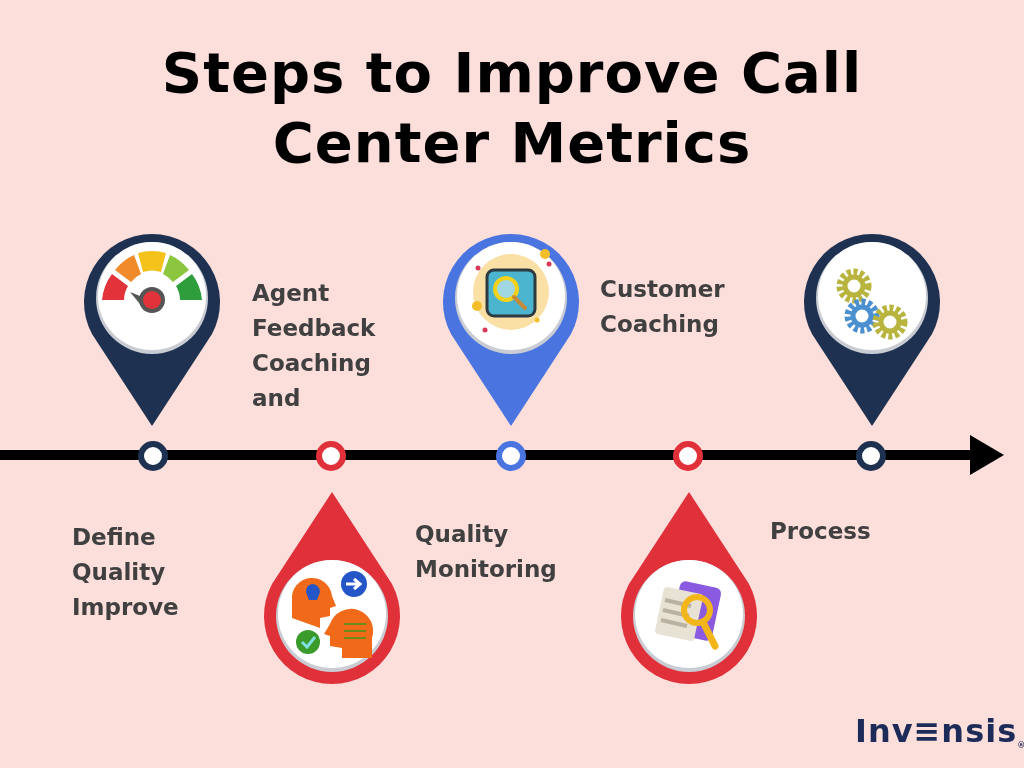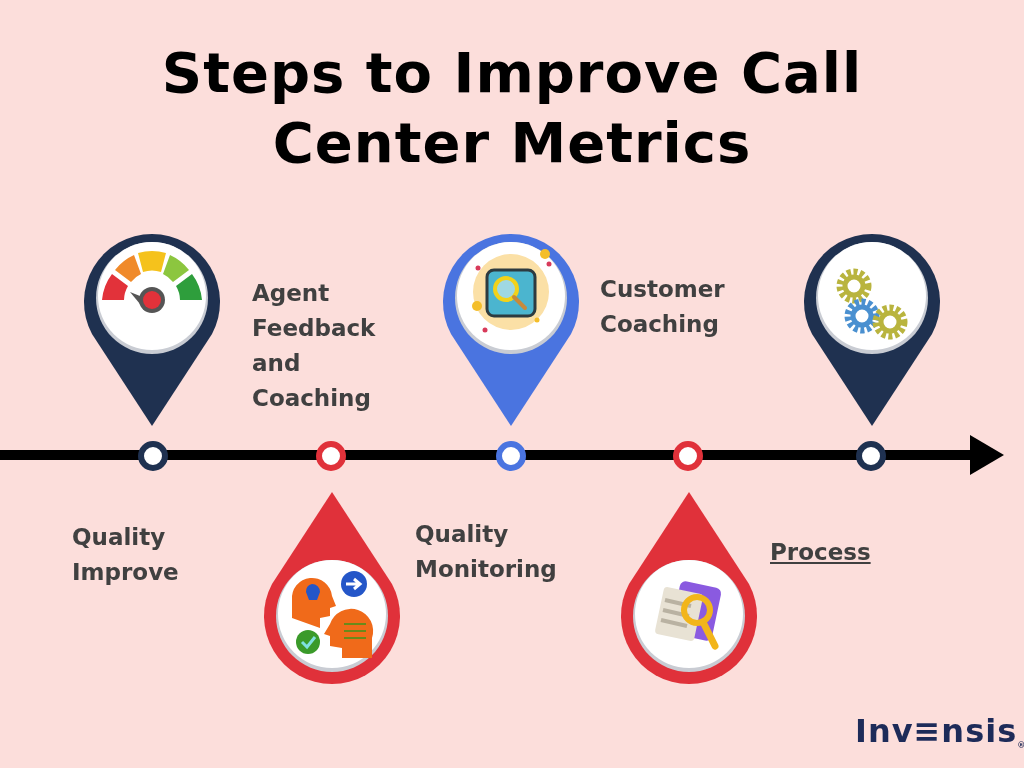--- a/index.html
+++ b/index.html
@@ -105,40 +105,41 @@
     <rect x="40" y="102" width="40" height="48" rx="4" fill="#e8e2d4" transform="rotate(12 60 126)"></rect>
     <line x1="46" y1="112" x2="72" y2="118" stroke="#b9b2a2" stroke-width="4"></line>
     <line x1="44" y1="122" x2="70" y2="128" stroke="#b9b2a2" stroke-width="4"></line>
     <line x1="42" y1="132" x2="68" y2="138" stroke="#b9b2a2" stroke-width="4"></line>
     <circle cx="78" cy="122" r="13" fill="none" stroke="#f2b51a" stroke-width="6"></circle>
     <line x1="84" y1="134" x2="96" y2="158" stroke="#f2b51a" stroke-width="7" stroke-linecap="round"></line>
   </g>
 </svg>
 
 <div class="label" style="left:72px;top:520px;width:160px;">
+  <div>Define</div>
   <div>Quality</div>
   <div>Improve</div>
 </div>
 
 <div class="label" style="left:252px;top:276px;width:160px;">
   <div>Agent</div>
   <div>Feedback</div>
+  <div>Coaching</div>
   <div>and</div>
-  <div>Coaching</div>
 </div>
 
 <div class="label" style="left:415px;top:517px;width:170px;">
   <div>Quality</div>
   <div>Monitoring</div>
 </div>
 
 <div class="label" style="left:600px;top:272px;width:170px;">
   <div>Customer</div>
   <div>Coaching</div>
 </div>
 
-<div class="label" style="left:770px;top:535px;width:205px;text-decoration:underline;">
+<div class="label" style="left:770px;top:514px;width:205px;">
   <div>Process</div>
 </div>
 
 <div class="logo">
   <span>Inv≡nsis</span><span class="reg">®</span>
 </div>
 
 </body></html>

